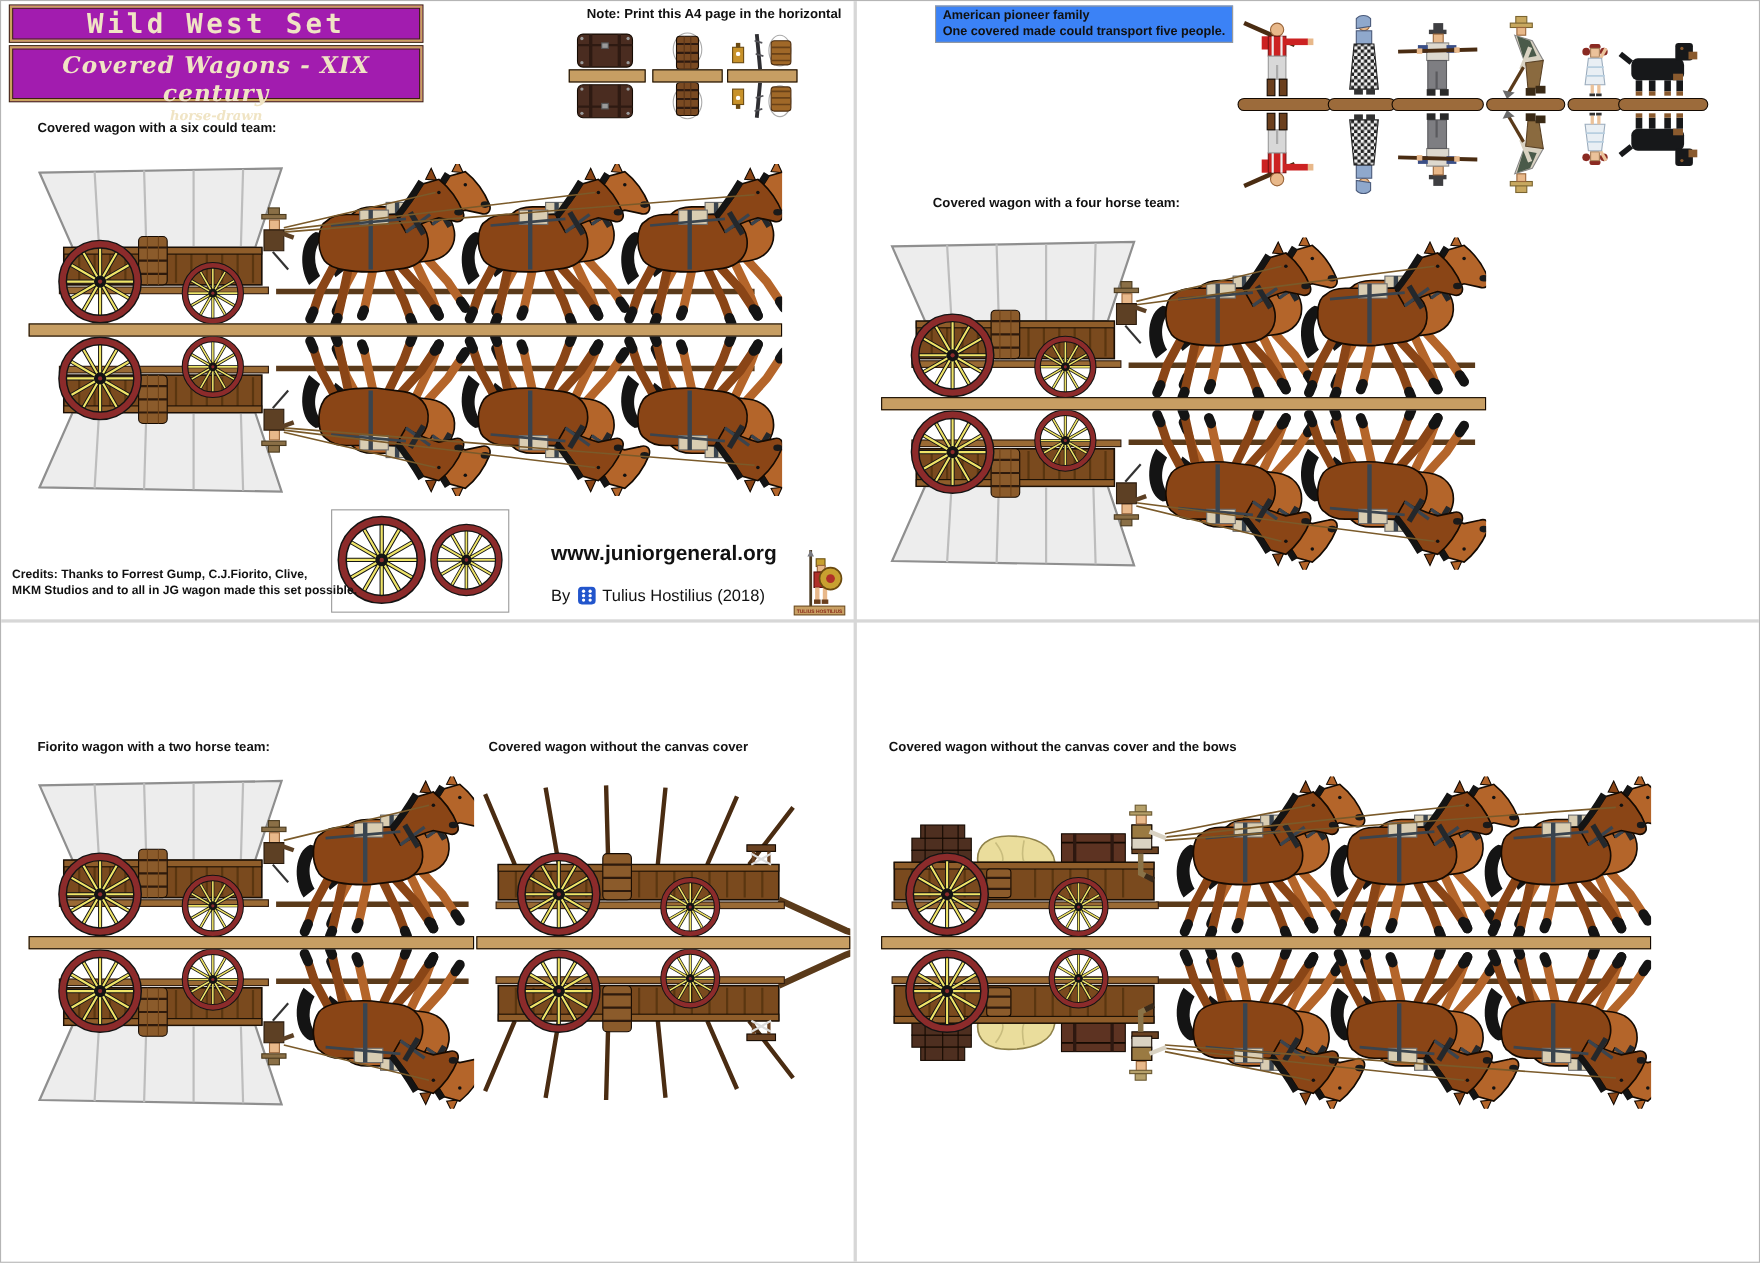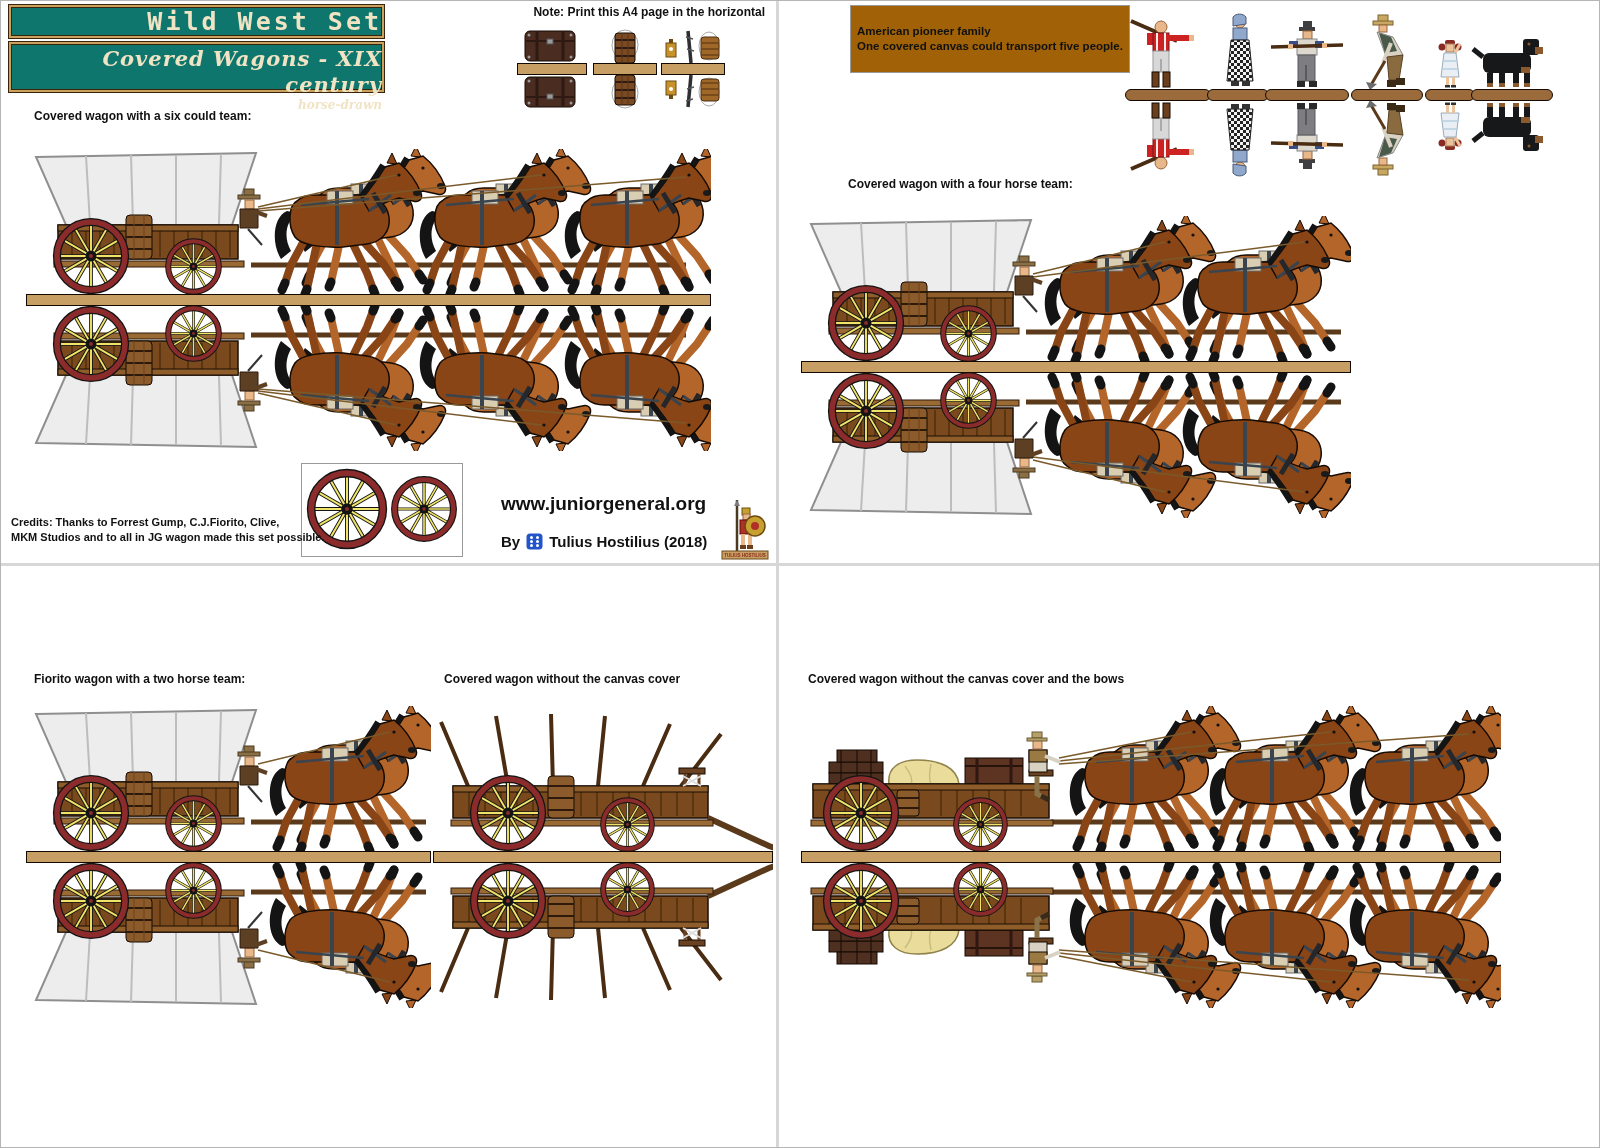--- a/index.html
+++ b/index.html
@@ -5,46 +5,46 @@
   html,body{margin:0;padding:0}
   body{
     width:1600px;height:1148px;position:relative;background:#ffffff;
     font-family:"Liberation Sans",sans-serif;color:#111;
     border:1px solid #b5b5b5;box-sizing:border-box;overflow:hidden;
   }
   .abs{position:absolute}
   .divider{position:absolute;background:#d7d7d7}
   
   .banner{
-    position:absolute;background:#0f766e;border:2px solid #C9A25E;
+    position:absolute;background:#a21caf;border:2px solid #C9A25E;
     box-shadow:0 0 0 1px #3a240e, inset 0 0 0 1px #3a240e;
-    color:#F0E4C4;text-align:right;box-sizing:border-box;
+    color:#F0E4C4;text-align:center;box-sizing:border-box;
   }
   .banner-title{
     font-family:"DejaVu Sans Mono",monospace;font-weight:bold;
     font-size:25px;letter-spacing:3px;line-height:30px;
   }
   .banner-sub{padding-top:2px}
   .banner-sub .script{
     font-family:"DejaVu Serif",serif;font-style:italic;font-weight:bold;
     font-size:21px;line-height:26px;letter-spacing:1px;
   }
   .banner-sub .tagline{
     font-family:"DejaVu Serif",serif;font-style:italic;font-weight:bold;
     font-size:12px;line-height:14px;
   }
   .lbl{position:absolute;font-size:12px;font-weight:bold;white-space:nowrap}
   .note{position:absolute;font-size:12px;font-weight:bold;text-align:right;white-space:nowrap}
   .family-box{
-    position:absolute;border:1px solid #9a9a9a;background:#a16207;
-    font-size:11.5px;font-weight:bold;line-height:15px;padding:18px 6px;white-space:nowrap;
+    position:absolute;border:1px solid #9a9a9a;background:#3b82f6;
+    font-size:11.5px;font-weight:bold;line-height:15px;padding:1px 6px;white-space:nowrap;
   }
   .credits{position:absolute;font-size:11px;font-weight:bold;line-height:15px;white-space:nowrap}
   .website{position:absolute;font-size:19px;font-weight:bold;white-space:nowrap}
-  .byline{position:absolute;font-size:15px;font-weight:bold;white-space:nowrap;display:flex;align-items:center;gap:6px}
+  .byline{position:absolute;font-size:15px;font-weight:normal;white-space:nowrap;display:flex;align-items:center;gap:6px}
   
   .unit{position:absolute;line-height:0}
   .unit svg{display:block}
   .strip{height:12px;background:#C79E63;border:1px solid #140a02;box-sizing:border-box}
   .unit.family .strip{background:#9C6B3B;border-radius:6px}
   .mirror{transform:scaleY(-1)}
   .wheelbox{position:absolute;border:1px solid #9a9a9a;background:#fff}
   .leg{fill:none;stroke:currentColor;stroke-width:8;stroke-linejoin:round;stroke-linecap:round}
   .hoof{stroke:#141414;stroke-width:9;stroke-linecap:round}
   .plank{stroke:#5a3610;stroke-width:2;fill:none}
@@ -394,21 +394,21 @@
 <div class="abs" style="left:720px;top:497px">
   <svg width="48" height="62" viewBox="0 0 48 62">
     <use href="#sym-roman"></use>
     <rect x="1" y="53" width="46" height="8" fill="#C8A064" stroke="#6b4a1e"></rect>
     <text x="24" y="59" text-anchor="middle" font-size="4.5" font-weight="bold" fill="#8a2a1a" font-family="Liberation Sans, sans-serif">TULIUS HOSTILIUS</text>
   </svg>
 </div>
 
 <div class="family-box" style="left:849px;top:4px">
   <div>American pioneer family</div>
-  <div>One covered canvas could transport five people.</div>
+  <div>One covered made could transport five people.</div>
 </div>
 
 <div class="unit family" style="left:1124px;top:8px;width:86px">
   <svg class="art" width="86" height="80" viewBox="0 0 86 80">
       <use href="#fig-father"></use>
     </svg>
   <div class="strip"></div>
 <svg class="art mirror" width="86" height="80" viewBox="0 0 86 80">
       <use href="#fig-father"></use>
     </svg>

